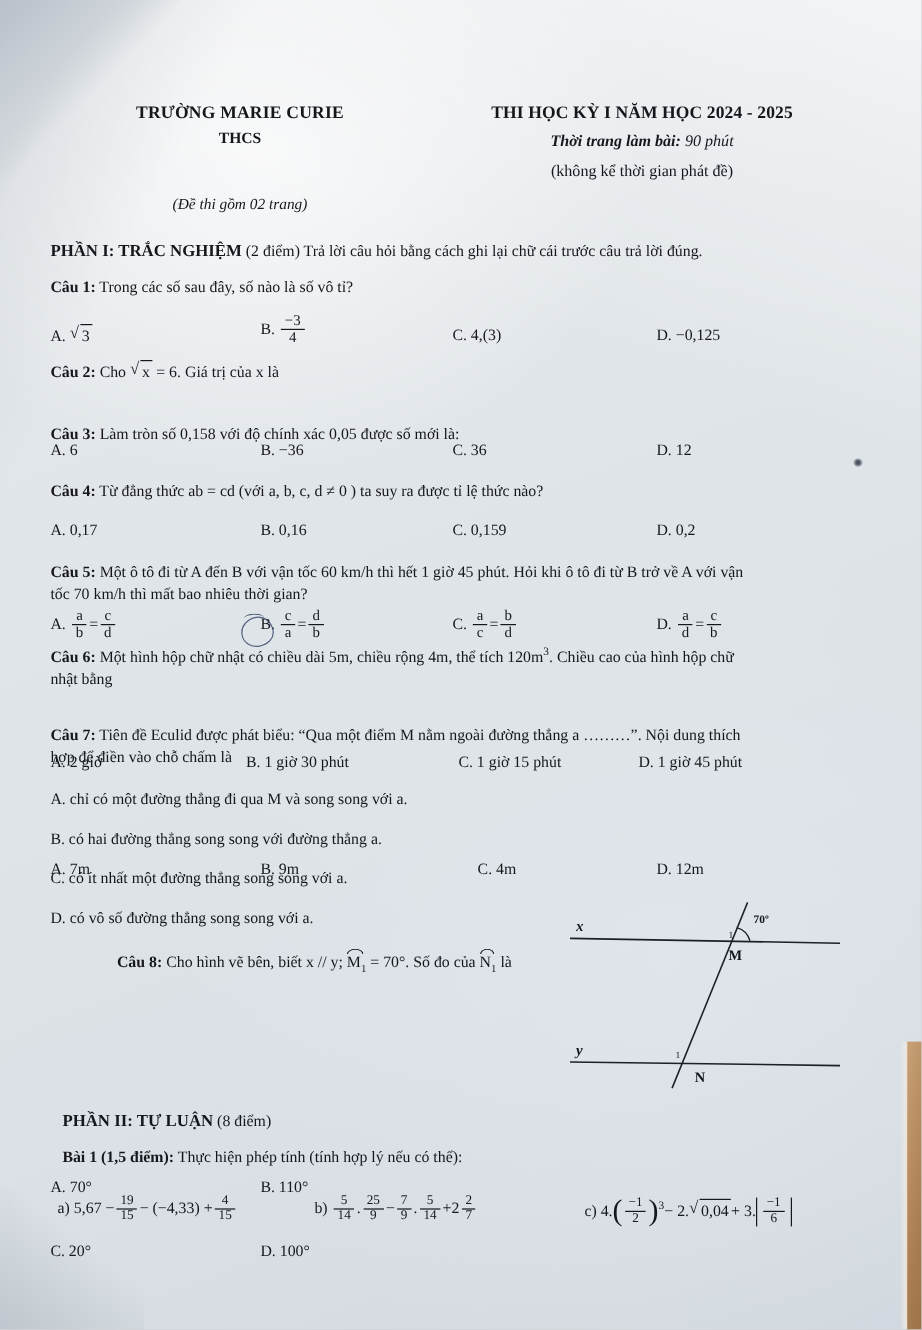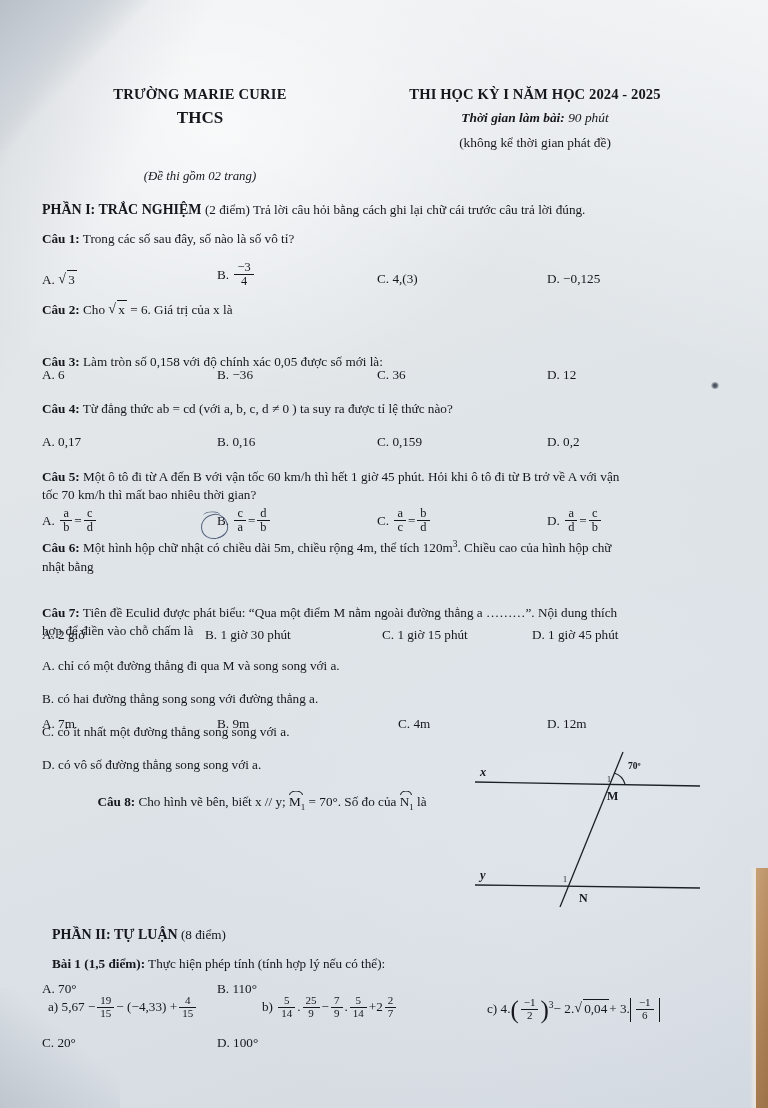--- a/index.html
+++ b/index.html
@@ -49,21 +49,21 @@
     color: #15171c;
     font-size: 13.2px;
     line-height: 1.38;
   }
 
   
   .header { position: absolute; top: 84px; left: 0; width: 100%; height: 96px; }
   .hdr-left { position: absolute; left: 60px; top: 0; width: 280px; text-align: center; }
   .hdr-right { position: absolute; left: 345px; top: 0; width: 380px; text-align: center; }
   .school-name { font-weight: bold; font-size: 14.6px; letter-spacing: .2px; }
-  .school-sub { font-weight: bold; font-size: 17px; margin-top: 2px; }
+  .school-sub { font-weight: bold; font-size: 13px; margin-top: 2px; }
   .pages-note { font-style: italic; font-size: 12.8px; margin-top: 38px; }
   .exam-title { font-weight: bold; font-size: 14.6px; letter-spacing: .1px; }
   .exam-line { font-size: 13.4px; margin-top: 5px; }
   .exam-line b { font-style: italic; }
   .exam-line i { font-style: italic; }
   .exam-note { font-size: 13.4px; margin-top: 6px; }
 
   
   .blk { position: absolute; left: 42px; width: 690px; }
   .bold { font-weight: bold; }
@@ -149,21 +149,21 @@
 
   <div class="header">
     <div class="hdr-left">
       <div class="school-name">TRƯỜNG MARIE CURIE</div>
       <div class="school-sub">THCS</div>
       <div class="pages-note">(Đề thi gồm 02 trang)</div>
     </div>
     <div class="hdr-right">
       <div class="exam-title">THI HỌC KỲ I NĂM HỌC 2024 - 2025</div>
       <div class="exam-line">
-        <b>Thời gian làm bài:</b>
+        <b>Thời trang làm bài:</b>
         <i>90 phút</i>
       </div>
       <div class="exam-note">(không kể thời gian phát đề)</div>
     </div>
   </div>
 
   <div class="blk" style="top:200px;">
     <span class="section-head">PHẦN I: TRẮC NGHIỆM</span>
     <span>(2 điểm) Trả lời câu hỏi bằng cách ghi lại chữ cái trước câu trả lời đúng.</span>
   </div>

